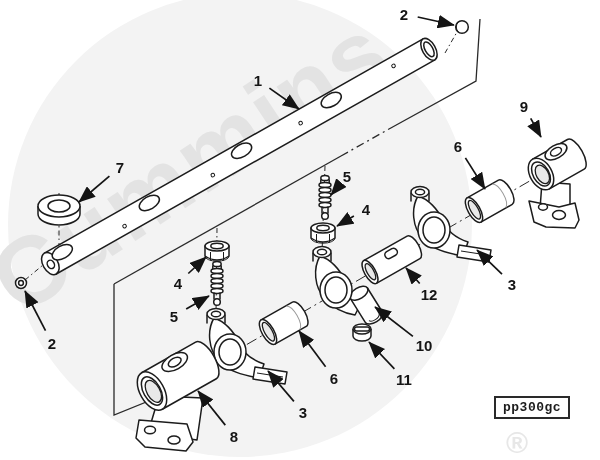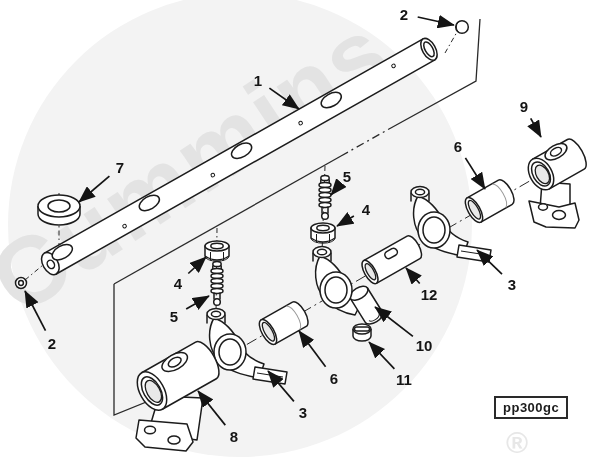--- a/index.html
+++ b/index.html
@@ -22,21 +22,21 @@
   }
   .copyright{
     position:absolute;left:8px;top:6px;font-size:12px;font-weight:bold;color:#cfcfcf;
   }
   .registered{
     position:absolute;left:506px;top:426px;font-size:30px;font-weight:bold;color:#e7e7e7;
   }
   svg.art{position:absolute;left:0;top:0;}
   .figure-code{
     position:absolute;left:494px;top:396px;border:2px solid #2a2a2a;background:#fff;
-    padding:2px 7px;font-size:13px;font-weight:bold;color:#1c1c1c;letter-spacing:0.5px;
+    padding:2px 7px;font-size:13px;font-weight:bold;color:#1c1c1c;letter-spacing:0.5px;font-family:Liberation Mono, monospace;
   }
   .pt{fill:#fff;stroke:var(--ink);stroke-width:1.5;stroke-linejoin:round;}
   .ptg{fill:#e9e9e9;stroke:var(--ink);stroke-width:1.3;}
   .ln{fill:none;stroke:var(--ink);stroke-width:1.5;stroke-linecap:round;}
   .lnt{fill:none;stroke:var(--ink);stroke-width:1;}
   .dash{fill:none;stroke:#2a2a2a;stroke-width:1;stroke-dasharray:11 4 2 4;}
   .dash2{fill:none;stroke:#2a2a2a;stroke-width:1;stroke-dasharray:5 3 1.5 3;}
   .pl{fill:none;stroke:#2a2a2a;stroke-width:1.3;}
   .callout-text{
     font-size:15px;font-weight:bold;fill:#141414;text-anchor:middle;

